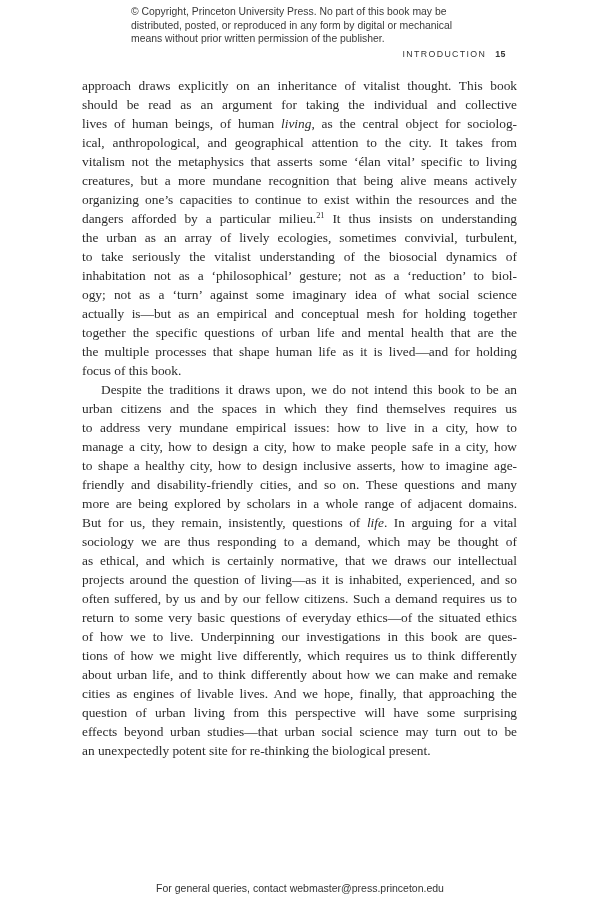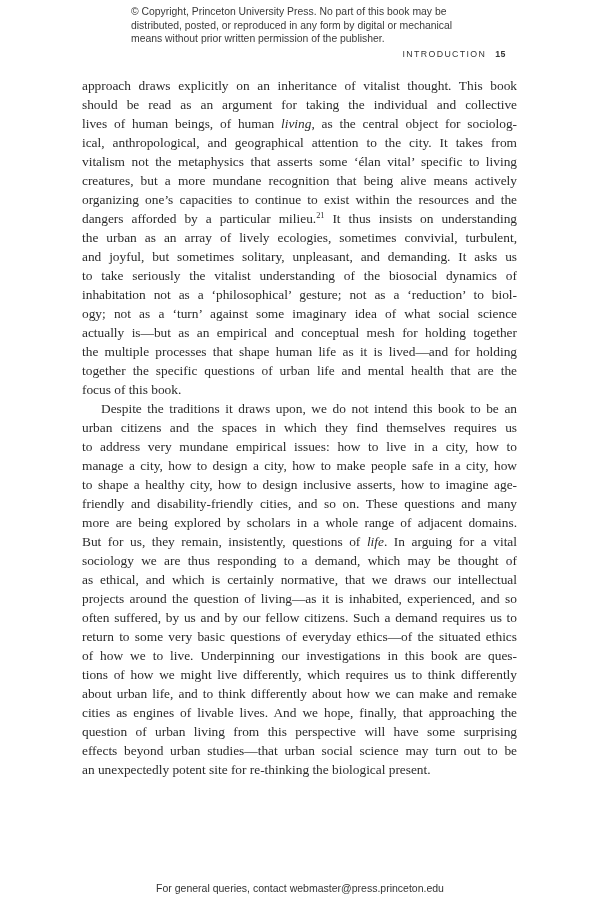--- a/index.html
+++ b/index.html
@@ -62,27 +62,26 @@
     <div>
       <div class="ln">approach draws explicitly on an inheritance of vitalist thought. This book</div>
       <div class="ln">should be read as an argument for taking the individual and collective</div>
       <div class="ln"><span>lives of human beings, of human </span><em>living</em><span>, as the central object for sociolog-</span></div>
       <div class="ln">ical, anthropological, and geographical attention to the city. It takes from</div>
       <div class="ln">vitalism not the metaphysics that asserts some ‘élan vital’ specific to living</div>
       <div class="ln">creatures, but a more mundane recognition that being alive means actively</div>
       <div class="ln">organizing one’s capacities to continue to exist within the resources and the</div>
       <div class="ln"><span>dangers afforded by a particular milieu.</span><sup>21</sup><span> It thus insists on understanding</span></div>
       <div class="ln">the urban as an array of lively ecologies, sometimes convivial, turbulent,</div>
-      <div class="ln">and joyful, but sometimes solitary, unpleasant, and demanding. It asks us</div>
       <div class="ln">to take seriously the vitalist understanding of the biosocial dynamics of</div>
       <div class="ln">inhabitation not as a ‘philosophical’ gesture; not as a ‘reduction’ to biol-</div>
       <div class="ln">ogy; not as a ‘turn’ against some imaginary idea of what social science</div>
       <div class="ln">actually is—but as an empirical and conceptual mesh for holding together</div>
+      <div class="ln">together the specific questions of urban life and mental health that are the</div>
       <div class="ln">the multiple processes that shape human life as it is lived—and for holding</div>
-      <div class="ln">together the specific questions of urban life and mental health that are the</div>
       <div class="ln last">focus of this book.</div>
     </div>
 
     <div>
       <div class="ln indent">Despite the traditions it draws upon, we do not intend this book to be an</div>
       <div class="ln">urban citizens and the spaces in which they find themselves requires us</div>
       <div class="ln">to address very mundane empirical issues: how to live in a city, how to</div>
       <div class="ln">manage a city, how to design a city, how to make people safe in a city, how</div>
       <div class="ln">to shape a healthy city, how to design inclusive asserts, how to imagine age-</div>
       <div class="ln">friendly and disability-friendly cities, and so on. These questions and many</div>

